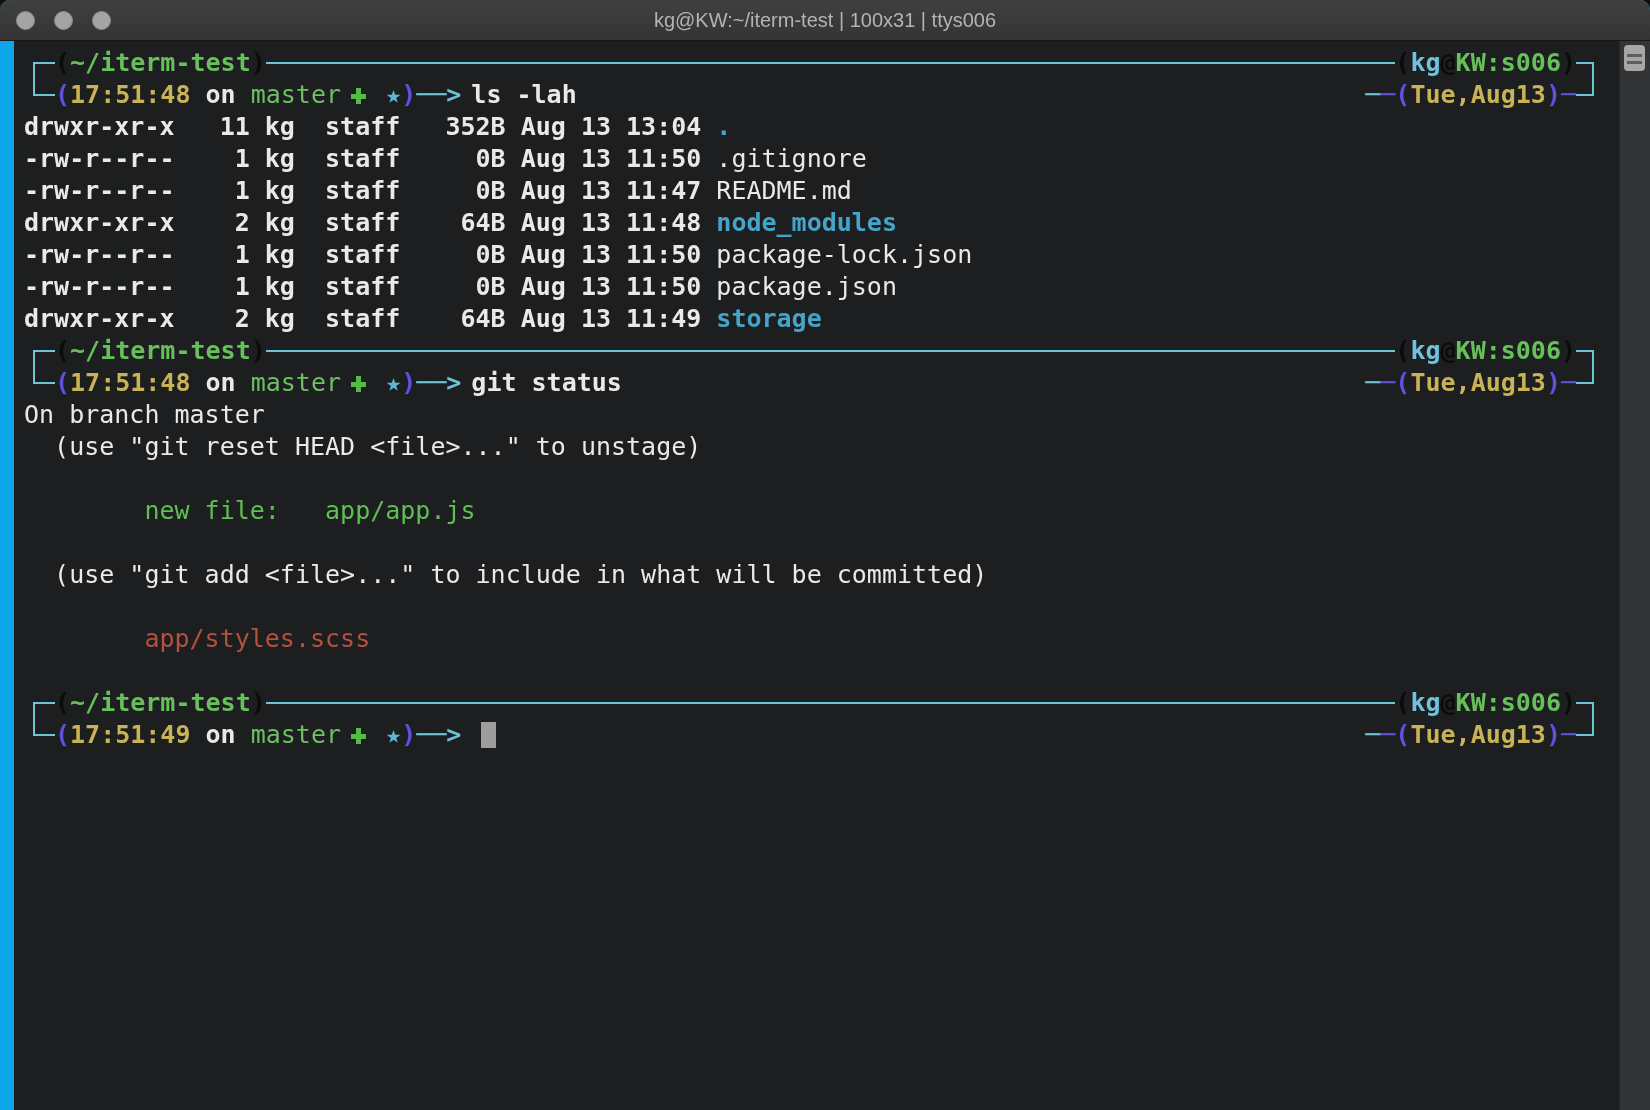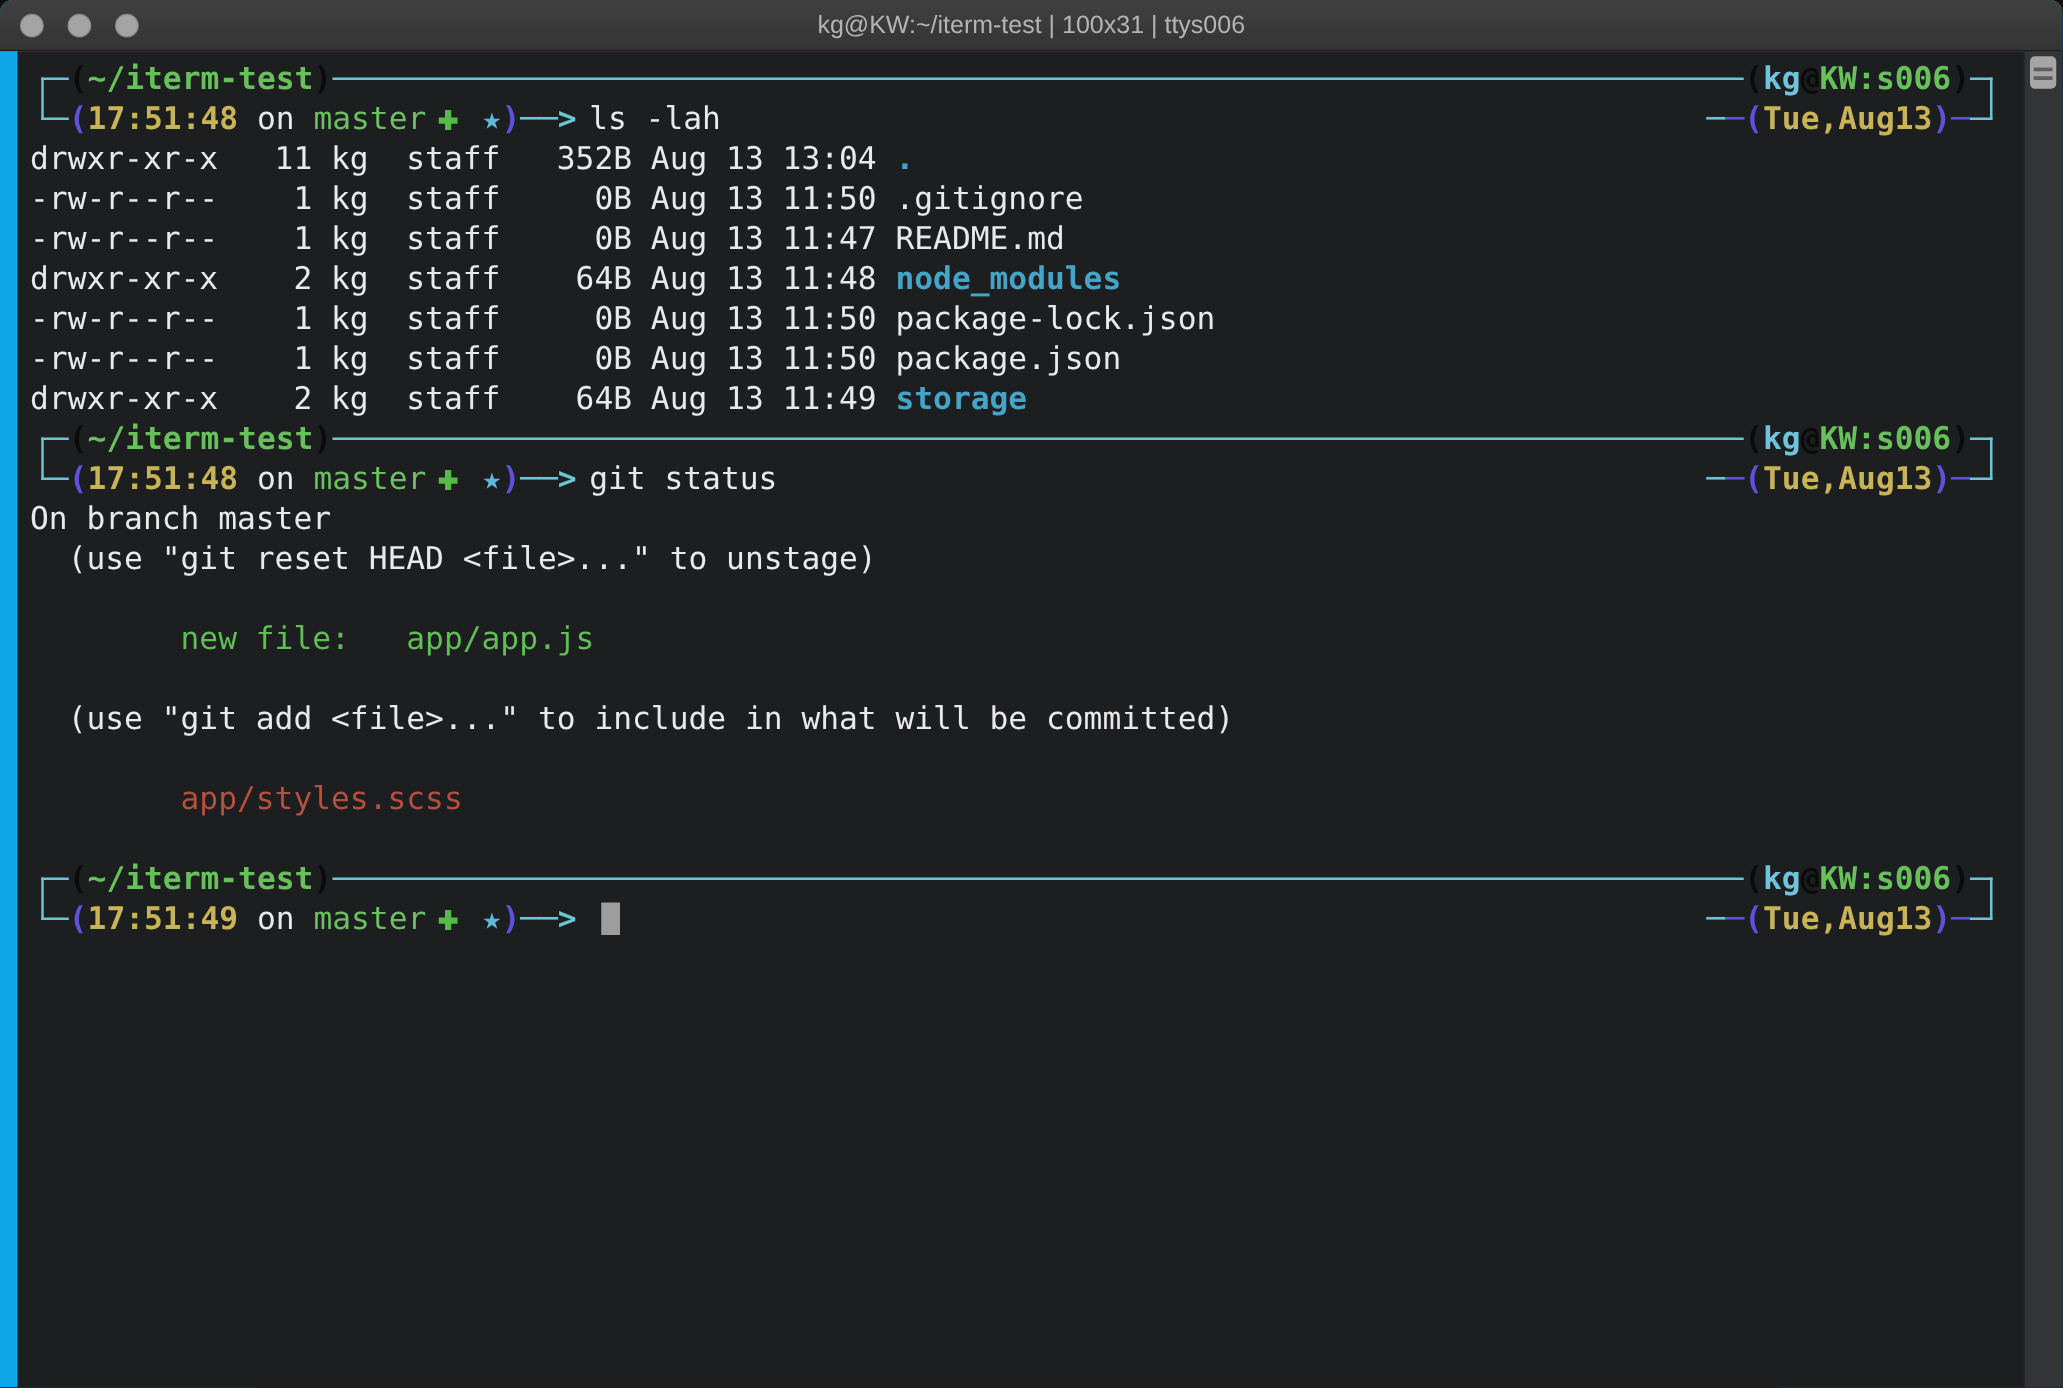--- a/index.html
+++ b/index.html
@@ -11,21 +11,21 @@
     border-radius:10px 10px 0 0;display:flex;align-items:center;position:relative;}
   .traffic{display:flex;gap:19px;margin-left:16px;}
   .tl-btn{width:19px;height:19px;border-radius:50%;background:#a4a4a4;border:1px solid #8c8c8c;box-sizing:border-box;}
   .title{position:absolute;left:0;right:0;text-align:center;color:#b4b4b4;
     font-family:"Liberation Sans","DejaVu Sans",sans-serif;font-size:20px;}
 
   
   .term{position:absolute;top:41px;left:0;right:0;bottom:0;background:#1d1e20;
     padding:6px 0 0 10px;font-size:25px;line-height:32px;color:#e9e9e9;margin-left:14px;}
   .row{min-height:32px;white-space:pre;}
-  .wh{color:#e9e9e9;}
+  .wh{color:#e9e9e9;font-weight:bold;}
   .fname{color:#e9e9e9;}
   .fname.dir{color:#45a5c8;font-weight:bold;}
   .green{color:#5fbf54;}
   .red{color:#b5503f;}
 
   
   .prompt{position:relative;margin-right:56px;}
   .prow{display:flex;align-items:center;height:32px;white-space:pre;}
   .vl{position:absolute;top:15px;width:2px;height:33px;background:#6cc5d3;}
   .vl-l{left:9px;}

